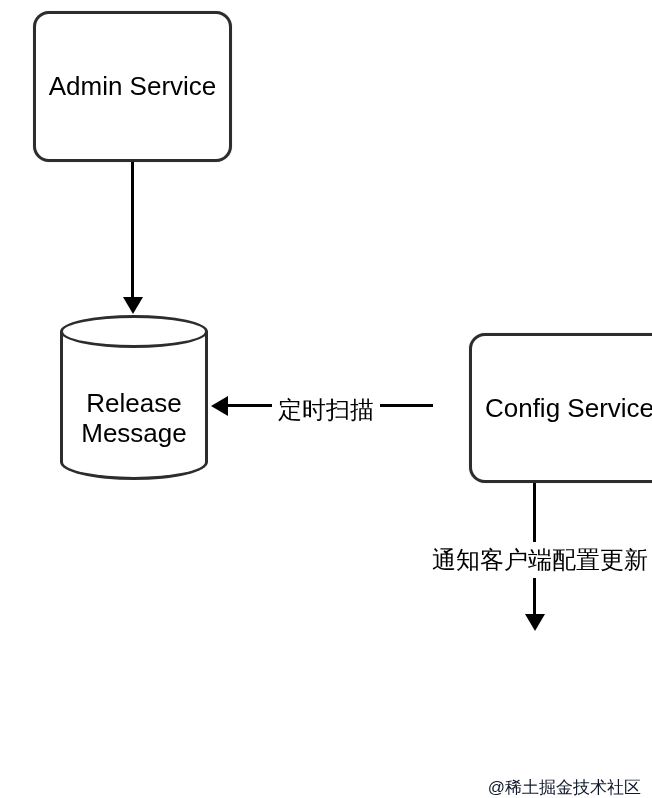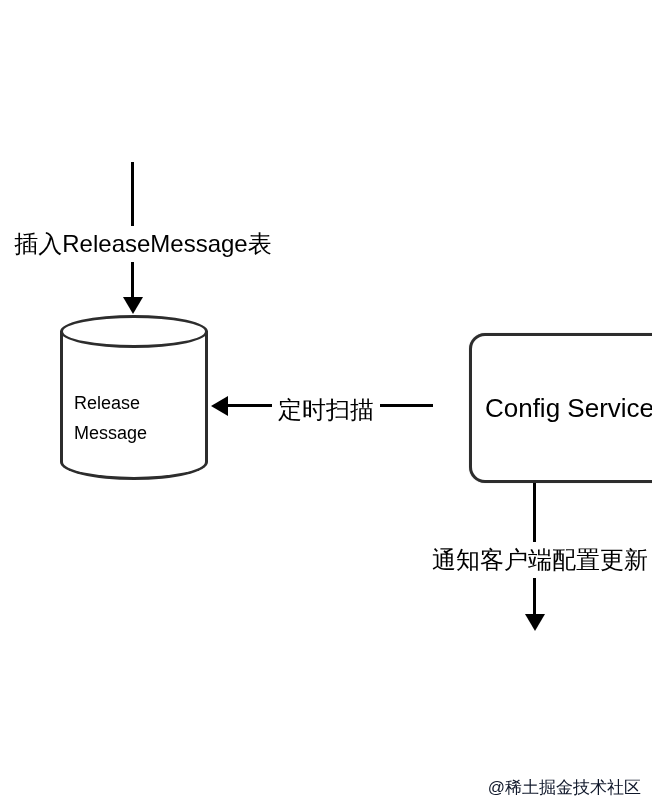--- a/index.html
+++ b/index.html
@@ -41,22 +41,22 @@
   }
   .cyl-top {
     position: absolute; left: 0; top: 0; width: 148px; height: 33px;
     box-sizing: border-box;
     background: #ffffff;
     border: 3px solid #2d2d2d;
     border-radius: 50%;
   }
   .cyl-label {
     position: absolute; left: 14px; top: 48px; width: 120px; height: 110px;
-    display: flex; align-items: center; justify-content: center; 
-    font-size: 18px; line-height: 30px; color: #000;
+    display: flex; align-items: center; justify-content: center; text-align: center;
+    font-size: 26px; line-height: 30px; color: #000;
   }
 
   
   .edge-line { position: absolute; background: #000000; }
   .line-v1 { left: 131px; top: 162px; width: 3px; height: 138px; }
   .line-h2 { left: 226px; top: 404px; width: 207px; height: 3px; }
   .line-v3 { left: 533px; top: 483px; width: 3px; height: 133px; }
 
   
   .arrowhead { position: absolute; width: 0; height: 0; }
@@ -97,24 +97,26 @@
     font-size: 17px;
     color: #0f172a;
     white-space: nowrap;
   }
 </style>
 </head>
 <body>
 
 <div class="canvas">
 
+  <div class="node-box node-admin">
+    <span>Admin Service</span>
+  </div>
 
   <div class="edge-line line-v1"></div>
   <div class="arrowhead head-down1"></div>
-  <div class="edge-label label-insert">插入ReleaseMessage表</div>
 
   <div class="cylinder">
     <div class="cyl-body"></div>
     <div class="cyl-top"></div>
     <div class="cyl-label">Release Message</div>
   </div>
 
   <div class="edge-line line-h2"></div>
   <div class="arrowhead head-left2"></div>
   <div class="edge-label label-scan">定时扫描</div>

